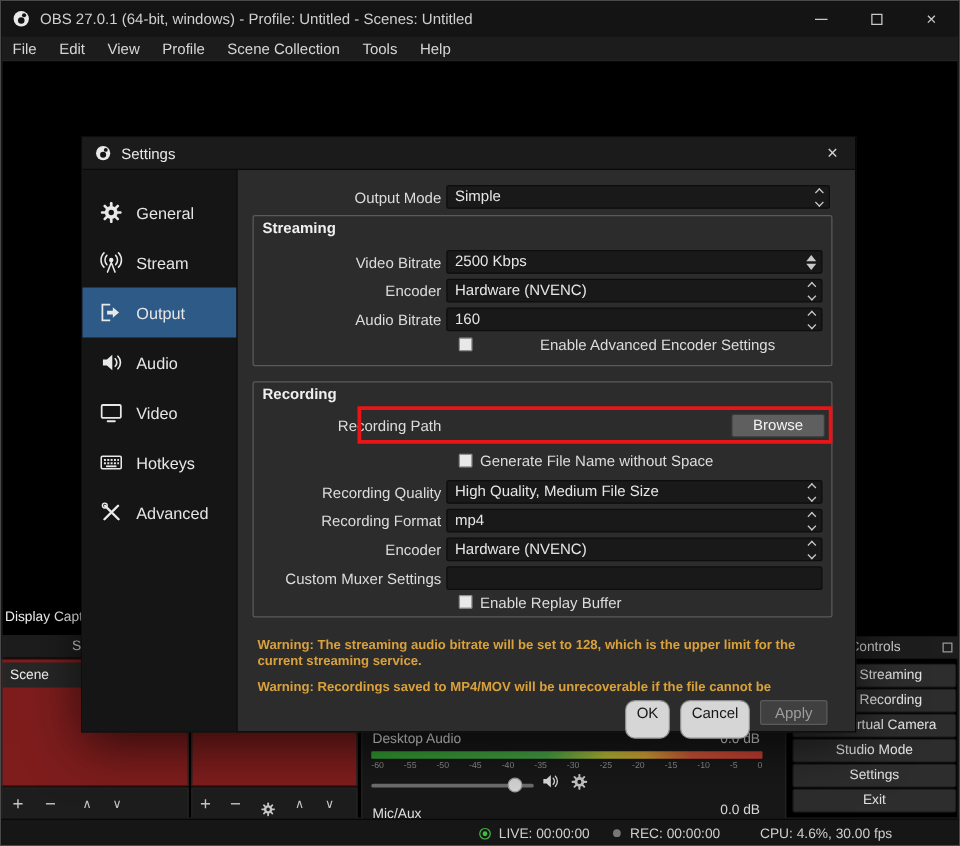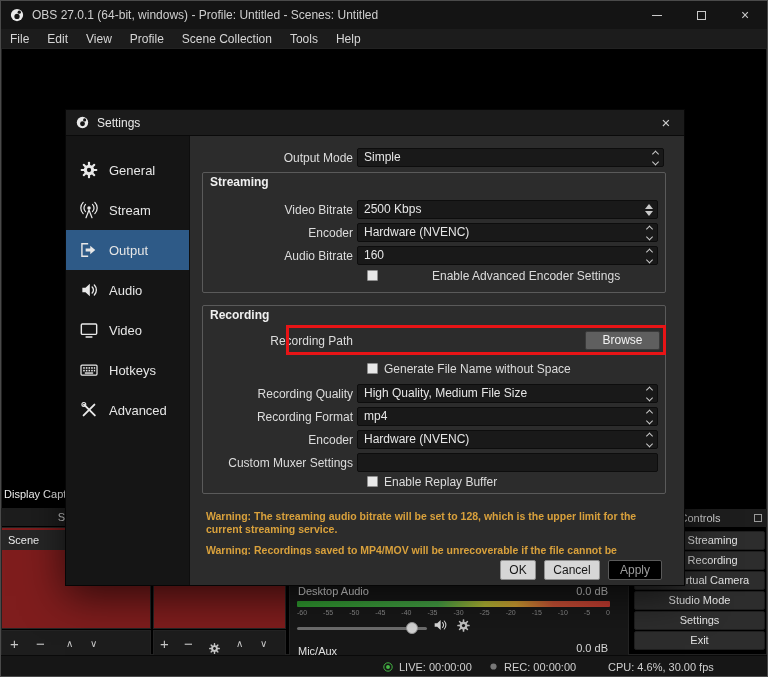--- a/index.html
+++ b/index.html
@@ -62,22 +62,22 @@
   .tri-down { width:0; height:0; border-left:4px solid transparent; border-right:4px solid transparent; border-top:5px solid #c9c9c9; }
   .tinput { position:absolute; height:19px; background:#191919; border:1px solid #0d0d0d; border-radius:2px; color:#e6e6e6; font-size:12px; padding:0 5px; outline:none; font-family:"Liberation Sans",sans-serif; }
   .group { position:absolute; border:1px solid #5a5a5a; border-radius:2px; }
   .gtitle { position:absolute; font-weight:bold; font-size:12px; color:#f0f0f0; }
   .checkbox { position:absolute; width:11px; height:11px; background:#e8e8e8; border:1px solid #8f8f8f; border-radius:1px; }
   .cblabel { position:absolute; font-size:12px; color:#dcdcdc; }
   .browse-btn { position:absolute; left:519px; top:221px; width:75px; height:19px; background:#5f5f5f; border:1px solid #3a3a3a; border-radius:2px; color:#f2f2f2; font-size:12px; text-align:center; line-height:17px; }
   .warn { position:absolute; left:140px; width:452px; font-size:10.5px; font-weight:bold; color:#d9a13c; line-height:13px; }
   .warn2-clip { position:absolute; left:140px; top:434px; width:460px; height:11px; overflow:hidden; }
   .warn2 { font-size:10.5px; font-weight:bold; color:#d9a13c; white-space:nowrap; }
-  .btn-light { position:absolute; height:20px; background:#d6d6d6; border:1px solid #8f8f8f; border-radius:2px; color:#161616; font-size:12px; text-align:center; line-height:18px; }
-  .btn-disabled { position:absolute; height:20px; background:#000000; border:1px solid #5a5a5a; border-radius:2px; color:#9d9d9d; font-size:12px; text-align:center; line-height:18px; }
+  .btn-light { position:absolute; height:31px; background:#d6d6d6; border:1px solid #8f8f8f; border-radius:8px; color:#161616; font-size:12px; text-align:center; line-height:18px; }
+  .btn-disabled { position:absolute; height:20px; background:#404040; border:1px solid #5a5a5a; border-radius:2px; color:#9d9d9d; font-size:12px; text-align:center; line-height:18px; }
   .annotation { position:absolute; left:220px; top:215px; width:380px; height:30px; border:3px solid #e81416; z-index:30; pointer-events:none; }
 </style>
 </head>
 <body>
 
 <div class="app">
 
   <div class="titlebar">
     <span style="display:flex;">
       <svg viewBox="0 0 16 16" width="14" height="14">

